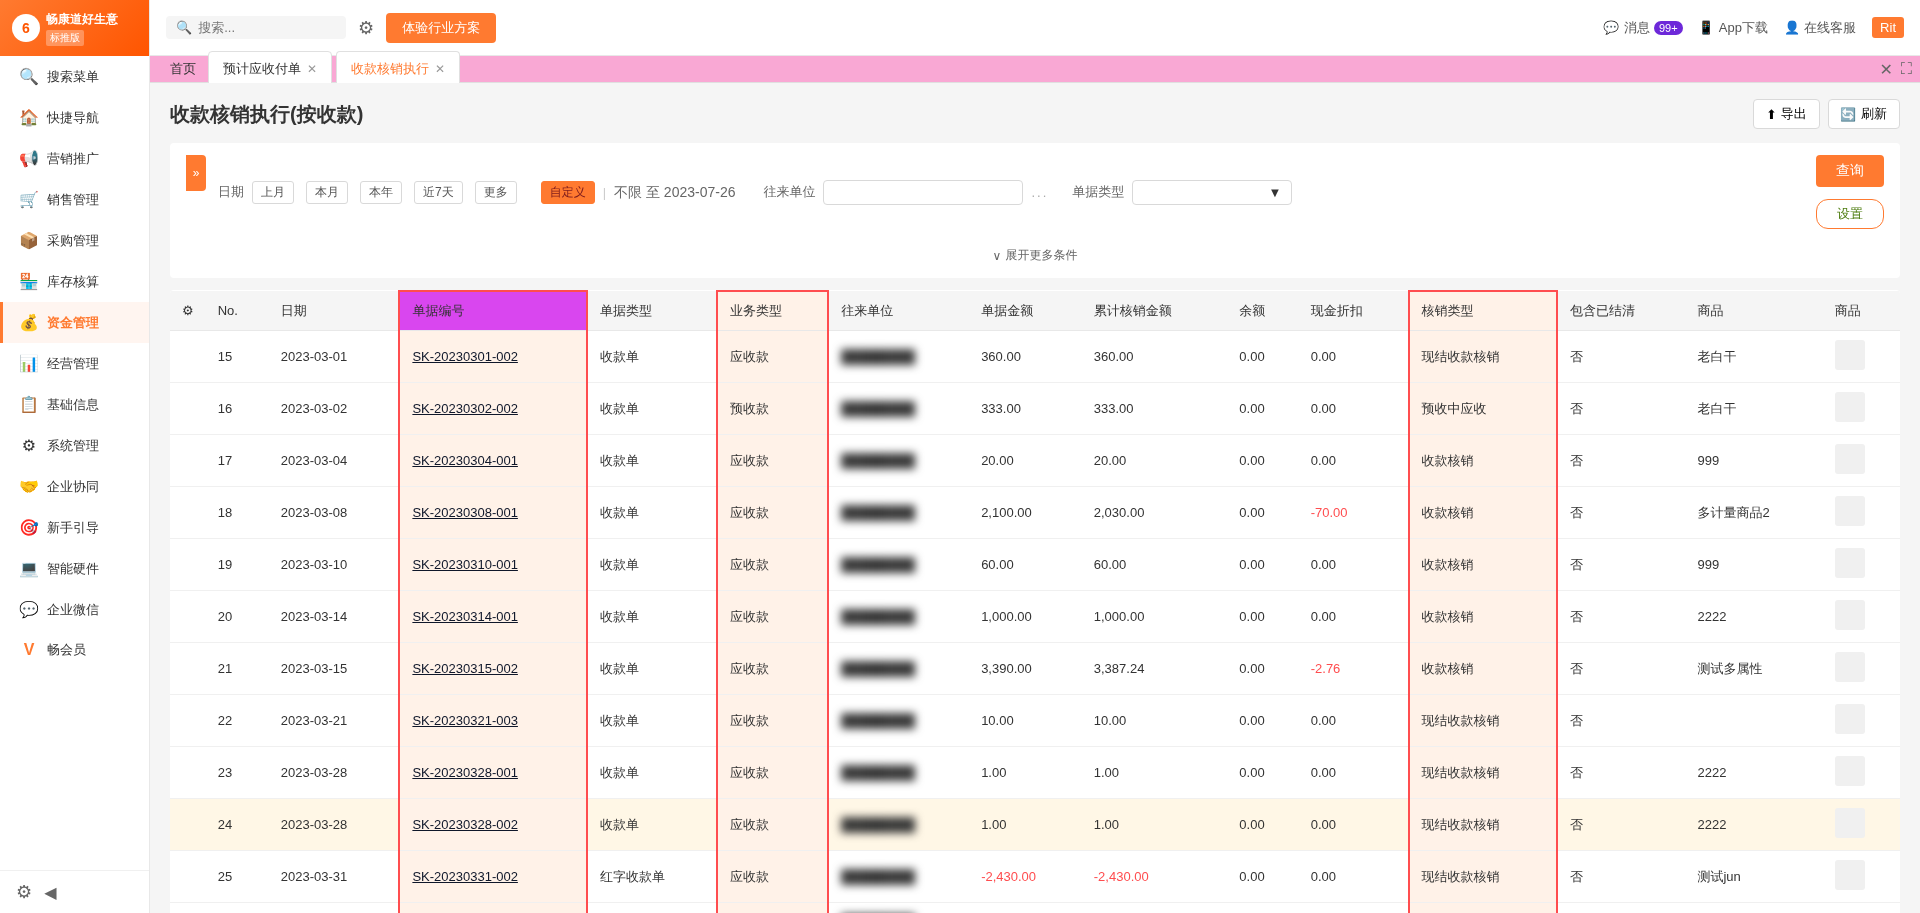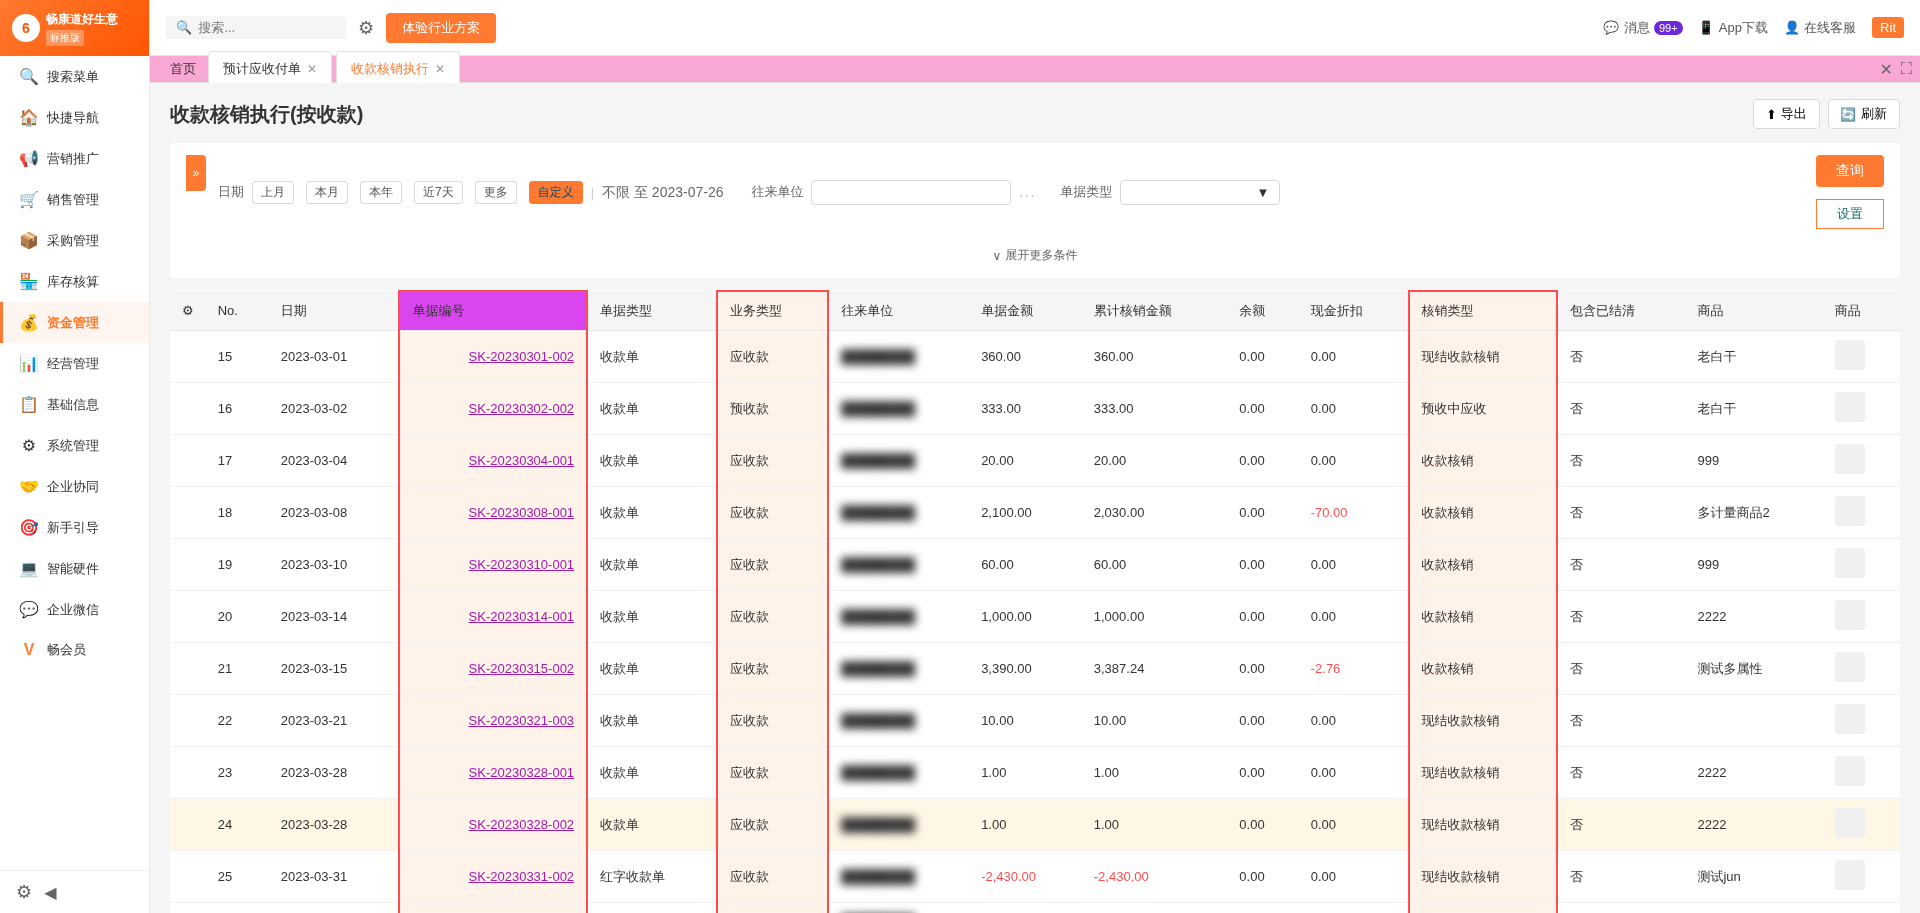--- a/index.html
+++ b/index.html
@@ -170,21 +170,21 @@
     .filter-quick-btns { display: flex; gap: 12px; align-items: center; }
     .filter-quick-btn {
       padding: 2px 8px;
       border: 1px solid #d9d9d9;
       border-radius: 3px;
       background: #fff;
       cursor: pointer;
       font-size: 12px;
       color: #555;
     }
-    .filter-quick-btn.custom { background: #ff7a30; color: #0c4a6e; border-color: #ff7a30; }
+    .filter-quick-btn.custom { background: #ff7a30; color: #7f1d1d; border-color: #ff7a30; margin-left: 12px; }
     .filter-date-display { color: #666; font-size: 14px; }
     .filter-separator { color: #ccc; }
     .filter-input-box {
       border: 1px solid #d9d9d9;
       border-radius: 4px;
       padding: 4px 10px;
       width: 200px;
       font-size: 13px;
       outline: none;
     }
@@ -205,23 +205,23 @@
       color: #fff;
       border: none;
       border-radius: 4px;
       padding: 7px 20px;
       cursor: pointer;
       font-size: 14px;
       font-weight: 500;
     }
     .btn-setting {
       background: #fff;
-      color: #0f766e;
+      color: #4d7c0f;
       border: 1px solid #ff7a30;
-      border-radius: 0;
+      border-radius: 12px;
       padding: 5px 4px;
       cursor: pointer;
       font-size: 13px;
     }
     .expand-more {
       width: 100%;
       text-align: center;
       color: #666;
       font-size: 12px;
       cursor: pointer;
@@ -250,21 +250,21 @@
       white-space: nowrap;
       position: relative;
     }
     td {
       padding: 9px 12px;
       border-bottom: 1px solid #f0f0f0;
       color: #333;
       white-space: nowrap;
     }
     tr.highlighted-row { background: #fff7e6; }
-    td.link-cell { color: #a21caf; text-decoration: underline; cursor: pointer; text-align: right; }
+    td.link-cell { color: #0f172a; text-decoration: underline; cursor: pointer; }
     td.negative { color: #ff4d4f; }
 
     .settings-icon-col { width: 30px; text-align: center; }
 
     
     .table-container::-webkit-scrollbar { height: 6px; }
     .table-container::-webkit-scrollbar-thumb { background: #d9d9d9; border-radius: 3px; }
   </style>
 </head>
 <body>

